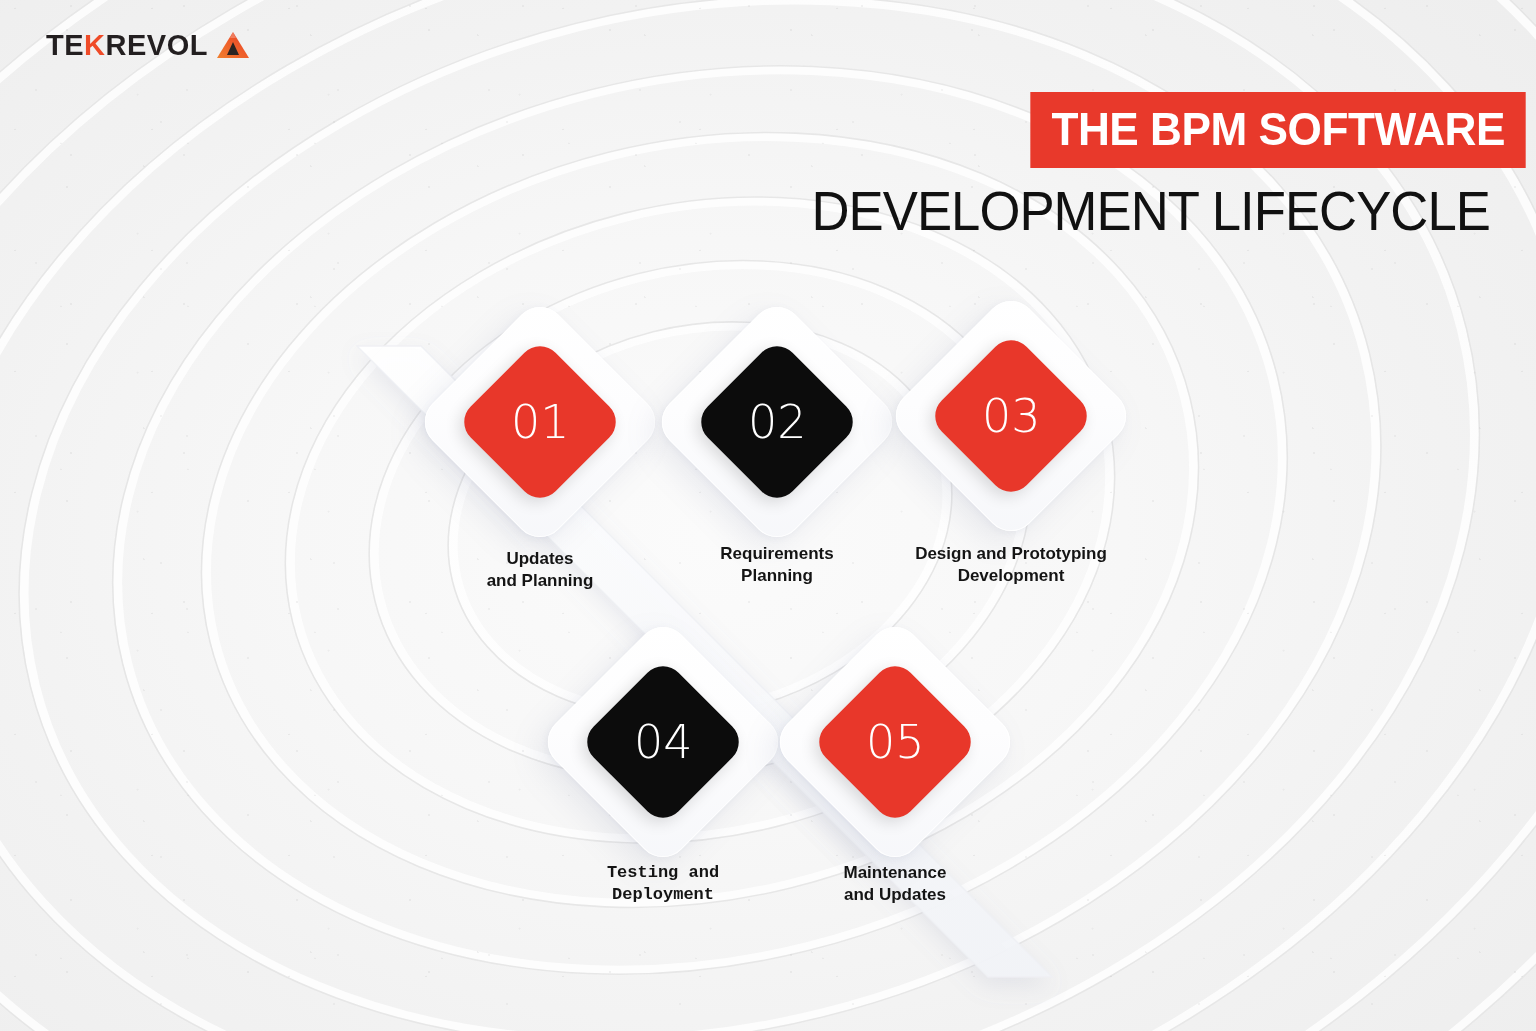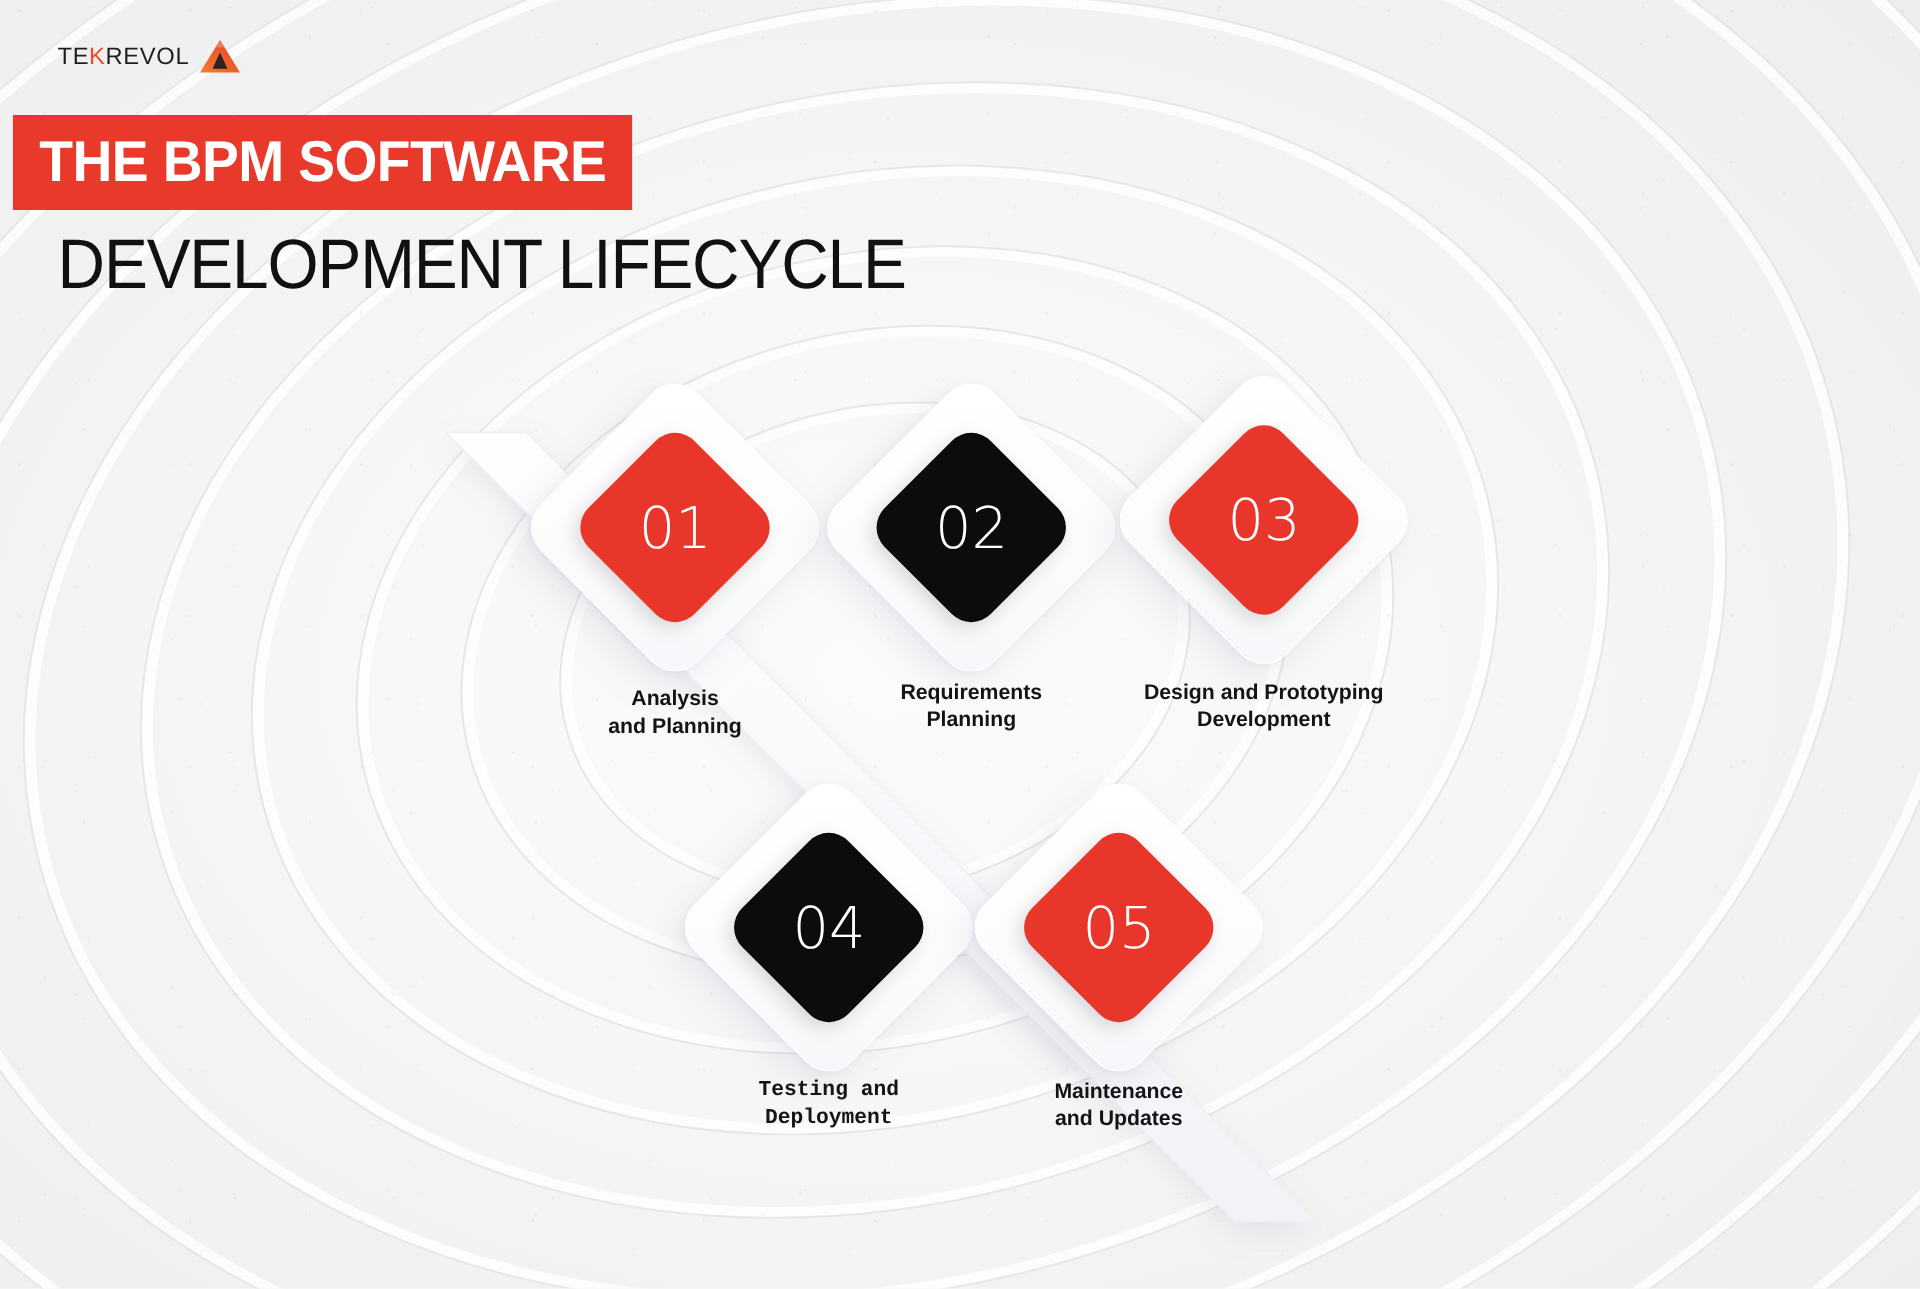--- a/index.html
+++ b/index.html
@@ -52,37 +52,37 @@
   #logo {
     position: absolute;
     left: 46px;
     top: 30px;
     display: flex;
     align-items: center;
     gap: 8px;
   }
   #logo .logo-word {
     font-family: "Liberation Sans", sans-serif;
-    font-size: 19px;
-    font-weight: 400;
+    font-size: 29px;
+    font-weight: 700;
     letter-spacing: 0.5px;
     color: #231f20;
     line-height: 1;
     white-space: nowrap;
   }
   #logo .logo-word .k-accent { color: #ef4b28; }
   #logo .logo-mark { display: block; width: 34px; height: 30px; }
 
   
   #heading {
     position: absolute;
     left: 0;
     right: 0;
     top: 92px;
-    text-align: left;
+    text-align: right;
   }
   #title-banner {
     display: inline-block;
     background: #e8392b;
     color: #ffffff;
     font-size: 46px;
     font-weight: 700;
     letter-spacing: -0.5px;
     line-height: 1;
     padding: 14px 22px 16px 22px;
@@ -256,21 +256,21 @@
         <path d="M357 346 L421 346 L1052 977 L988 977 Z"></path>
       </g>
     </svg>
 
     <div id="node-host">
         <div class="node" style="left: 540px; top: 333px;">
           <div class="plate"></div>
           <div class="badge red">
             <span class="badge-num">01</span>
           </div>
-          <div class="node-label" style="top: 215px;">Analysis
+          <div class="node-label" style="top: 215px;">Updates
 and Planning</div>
         </div>
         <div class="node" style="left: 777px; top: 333px;">
           <div class="plate"></div>
           <div class="badge black">
             <span class="badge-num">02</span>
           </div>
           <div class="node-label" style="top: 210px;">Requirements
 Planning</div>
         </div>

